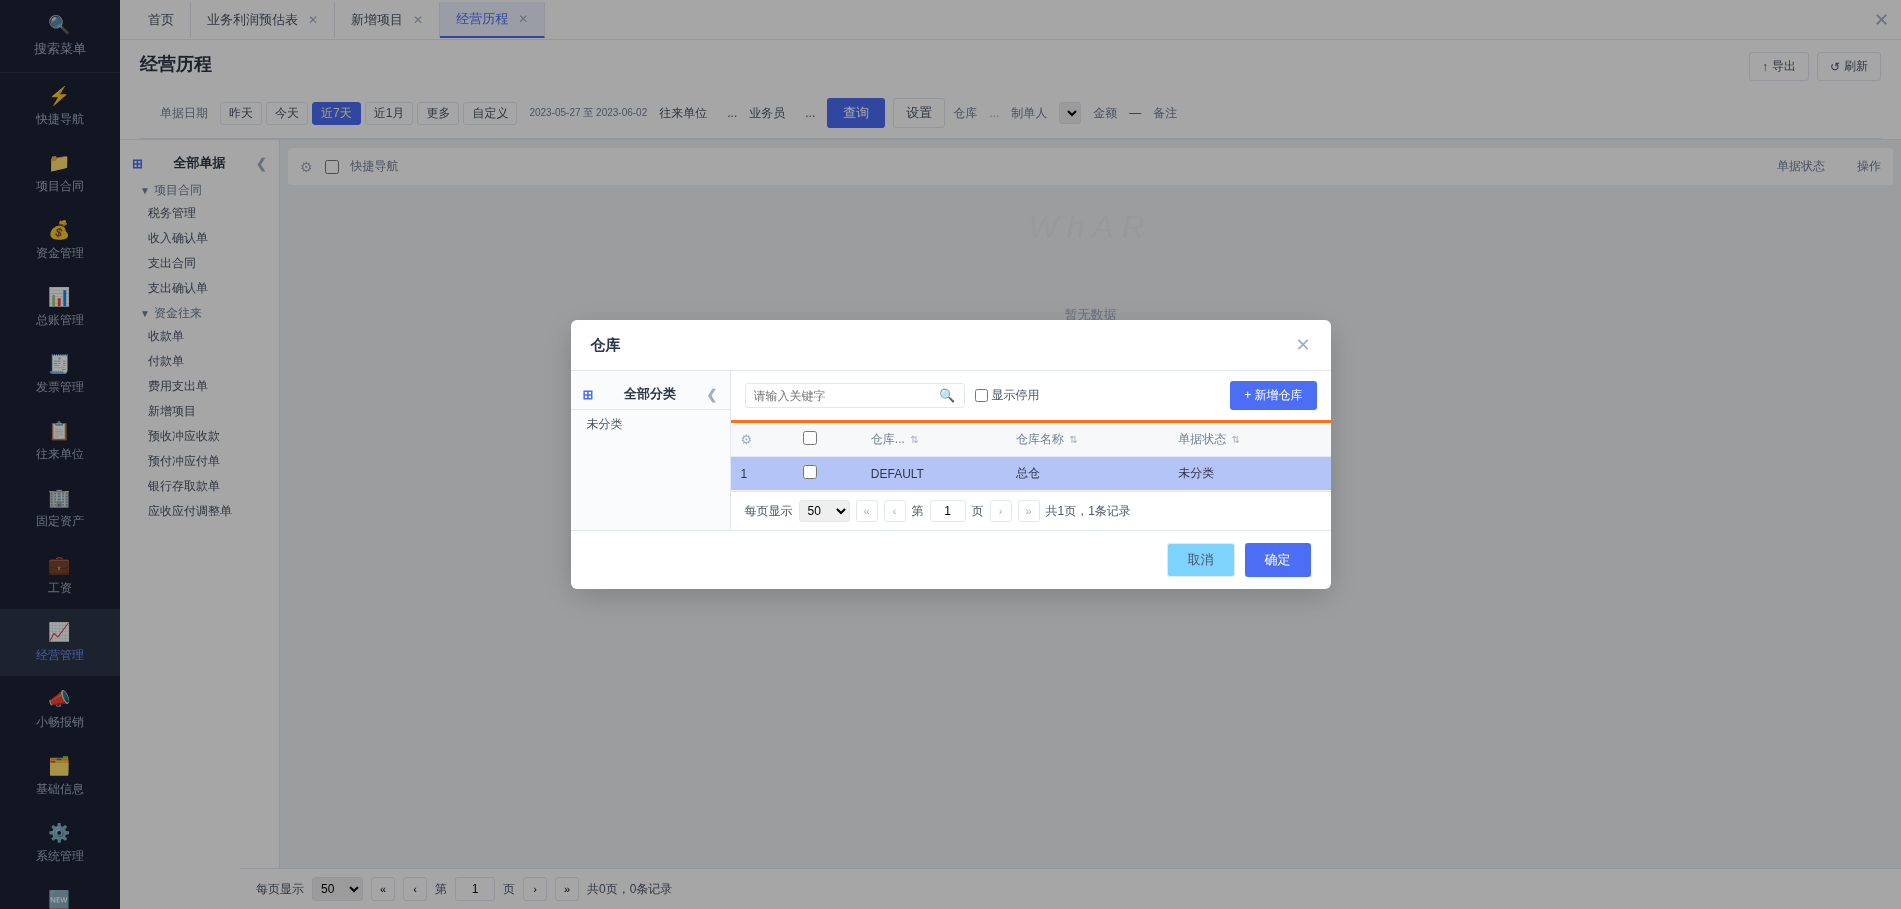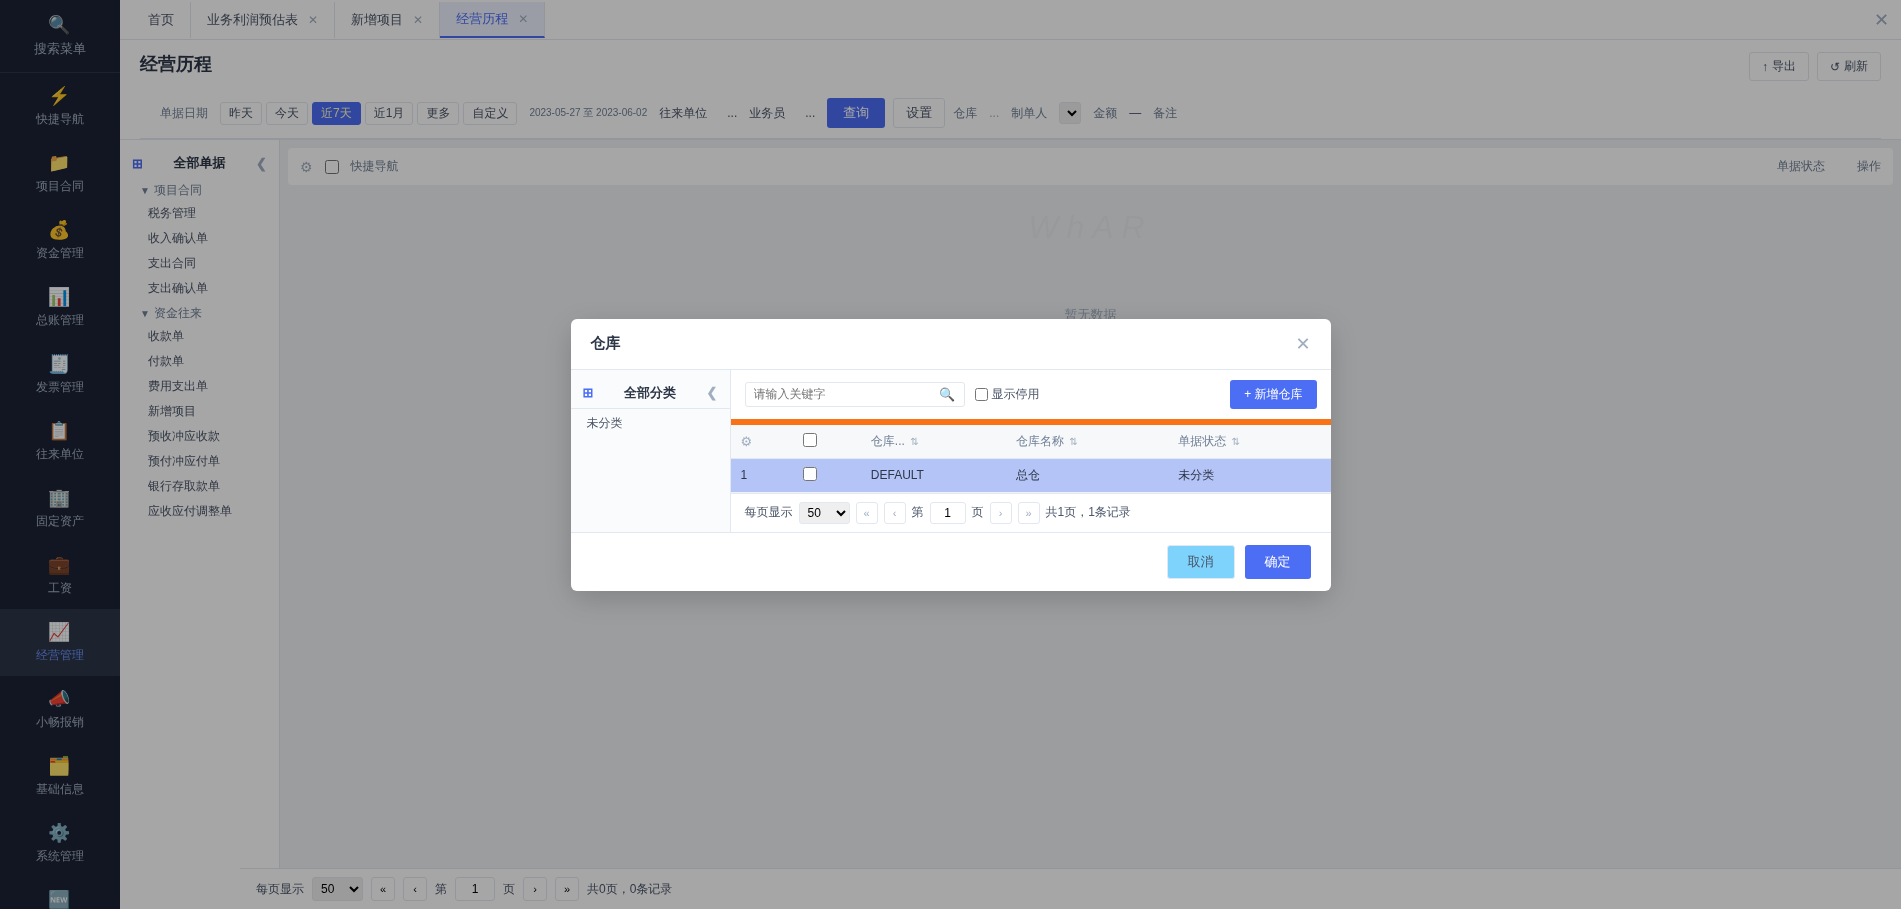--- a/index.html
+++ b/index.html
@@ -353,21 +353,21 @@
     .modal-right {
       flex: 1;
       display: flex;
       flex-direction: column;
     }
     .modal-toolbar {
       padding: 10px 14px;
       display: flex;
       align-items: center;
       gap: 10px;
-      border-bottom: 6px solid #f97316;
+      border-bottom: 3px solid #f97316;
     }
     .modal-search-box {
       display: flex;
       align-items: center;
       border: 1px solid #e2e8f0;
       border-radius: 3px;
       padding: 4px 8px;
       gap: 6px;
       flex: 1;
       max-width: 220px;

